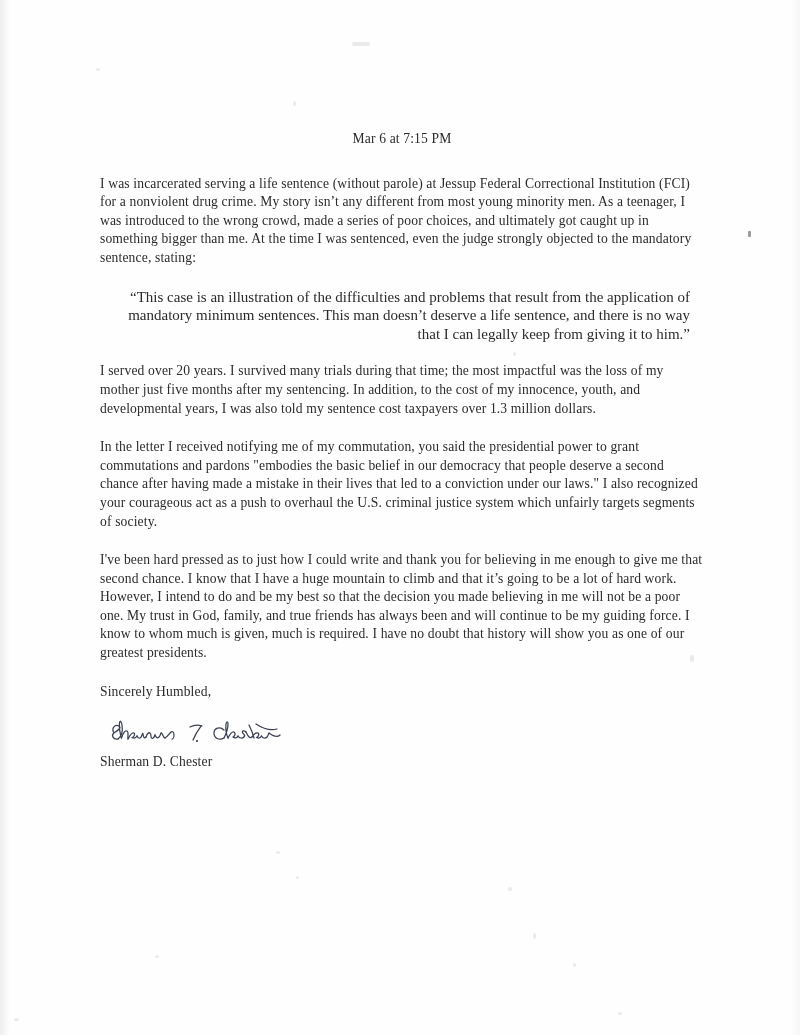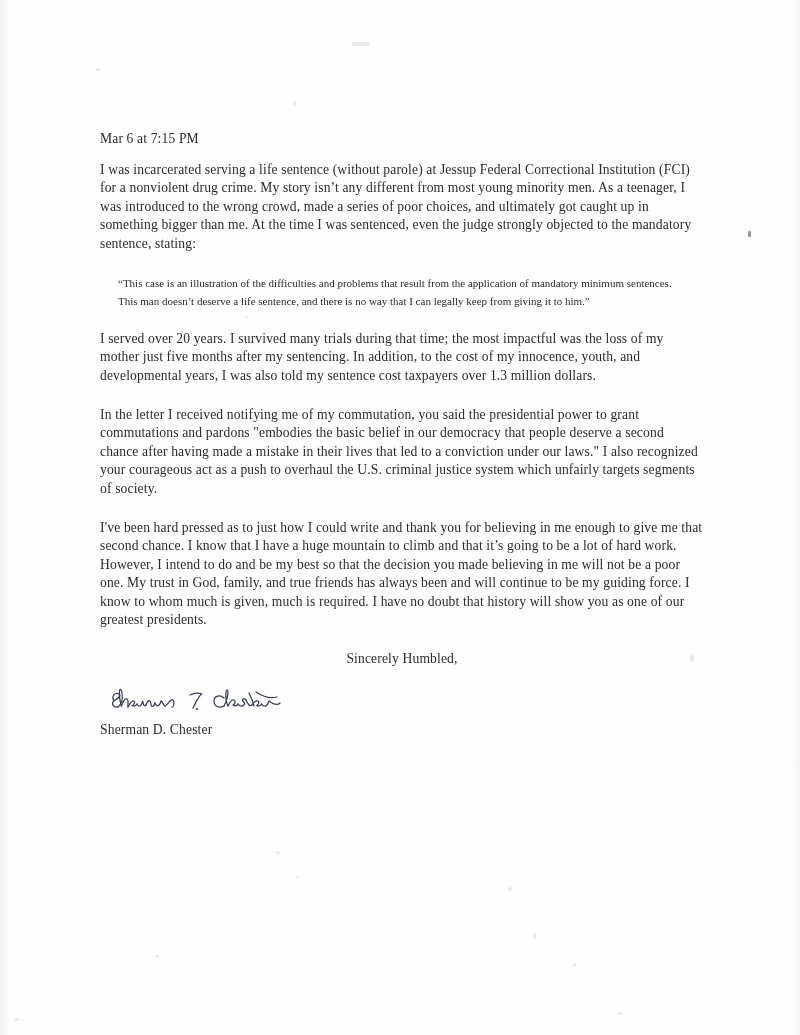--- a/index.html
+++ b/index.html
@@ -63,47 +63,47 @@
   .closing-signoff,
   .signature-name {
     color: #2b2b2b;
     font-size: 13.6px;
     line-height: 18.6px;
     letter-spacing: 0.01em;
     text-align: left;
   }
 
   .line-date {
-    margin: 0 0 12px 0;
+    margin: 0 0 26px 0;
+    text-align: center;
   }
 
   .salutation {
     margin: 0 0 21px 0;
   }
 
   .para {
     margin: 0 0 20px 0;
   }
 
   .blockquote {
     margin: 0 0 19px 0;
     padding: 0 14px 0 18px;
     color: #2b2b2b;
-    font-size: 11px;
+    font-size: 15px;
     line-height: 18.6px;
-    text-align: left;
+    text-align: right;
   }
 
   .closing-thanks {
     margin: 0 0 21px 0;
   }
 
   .closing-signoff {
     margin: 0 0 6px 0;
-    text-align: center;
   }
 
   #signature-block {
     height: 44px;
     margin: 0 0 2px 0;
     position: relative;
   }
 
   #signature-svg {
     position: absolute;

